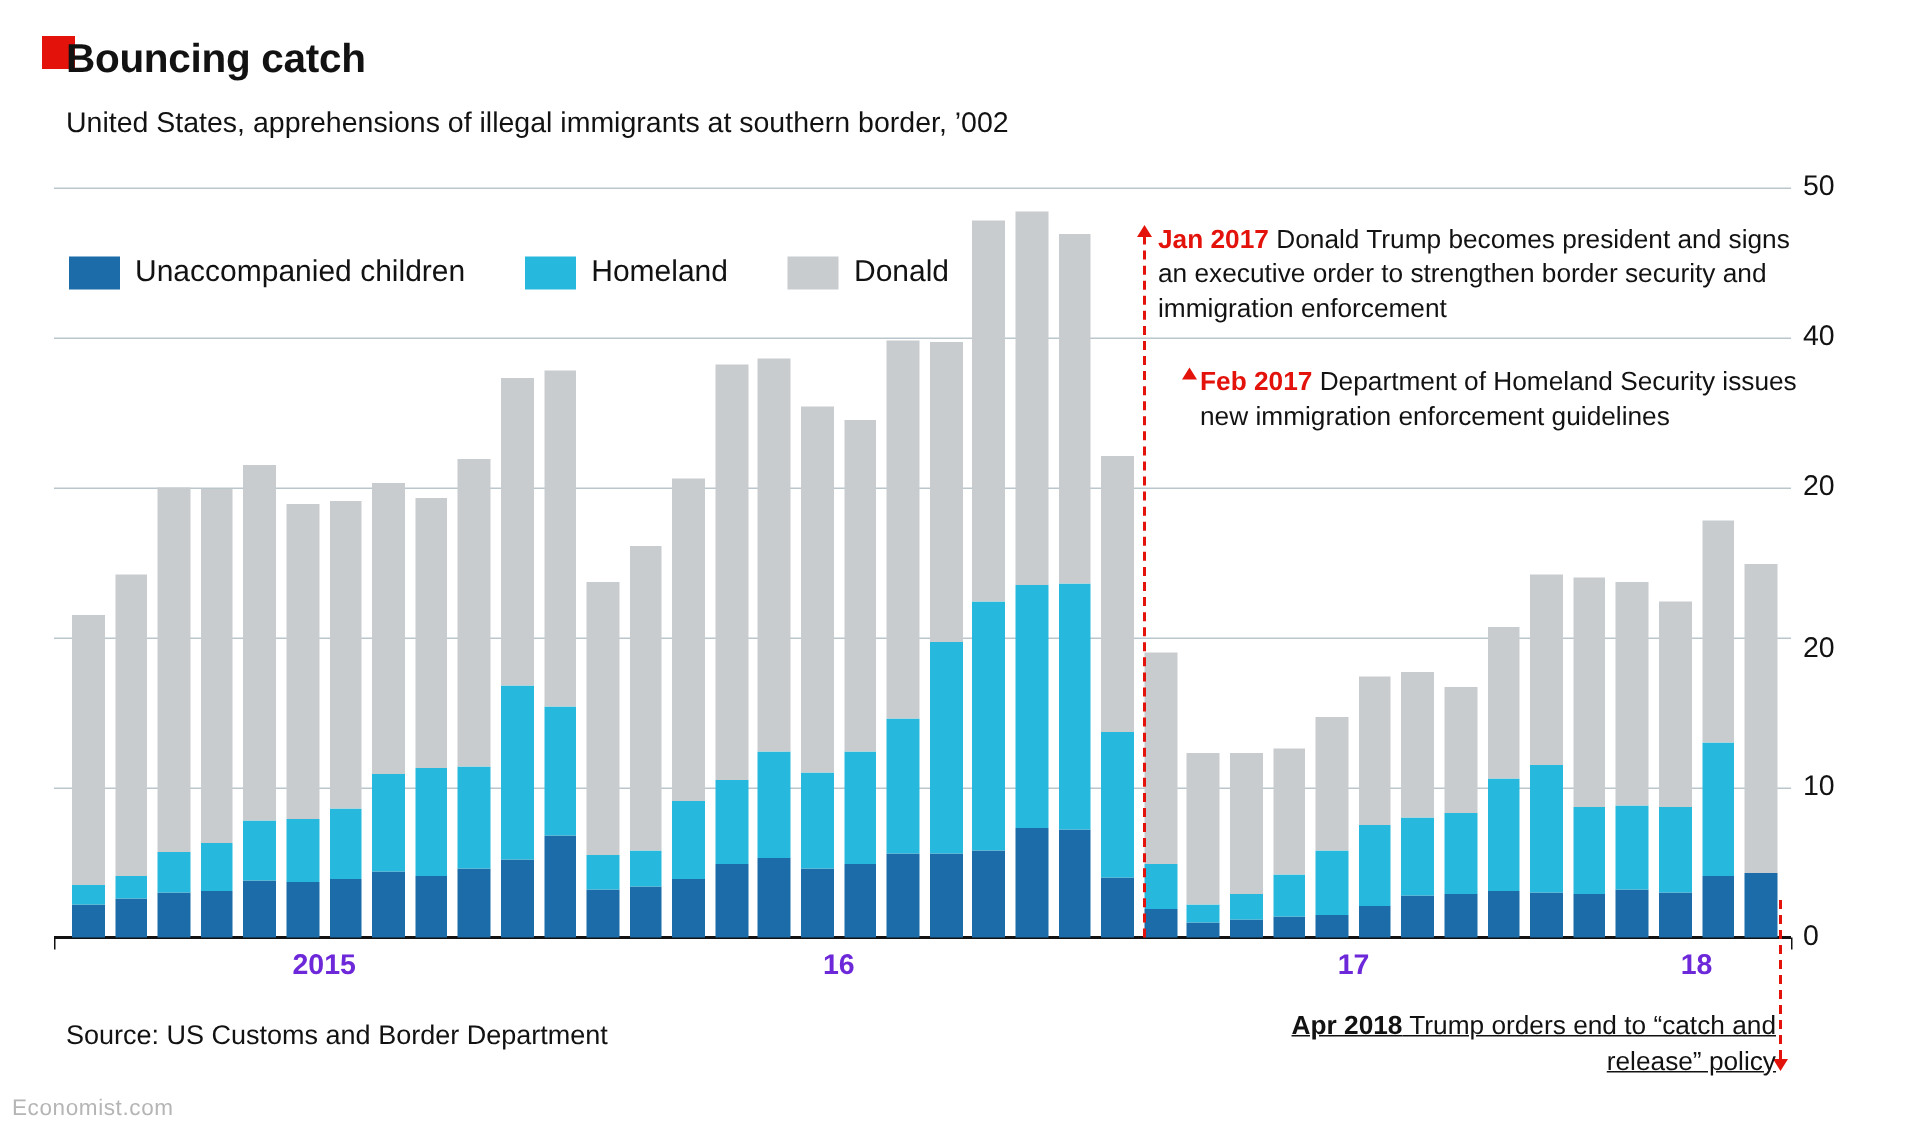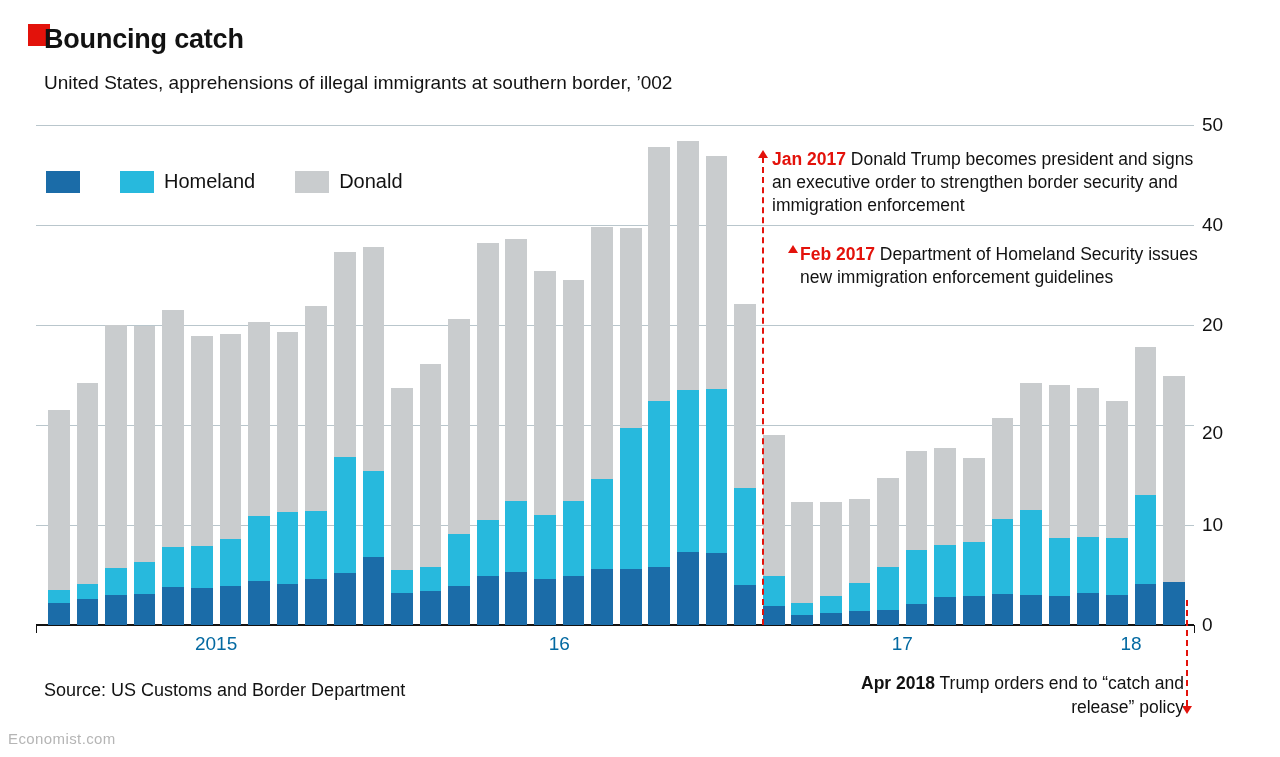--- a/index.html
+++ b/index.html
@@ -88,22 +88,23 @@
     width: 100%;
   }
   .seg-children { background: #1b6ca8; }
   .seg-families { background: #27b9dd; }
   .seg-other    { background: #c9ccce; }
 
   .xtick {
     position: absolute;
     top: 8px;
     font-size: 19px;
-    color: #0369a1;
+    color: #6d28d9;
     transform: translateX(-50%);
+    font-weight: bold;
   }
   .xaxis {
     position: absolute;
     left: 36px;
     top: 625px;
     width: 1158px;
     height: 40px;
   }
   .tickmark {
     position: absolute;
@@ -179,20 +180,21 @@
     letter-spacing: 0.4px;
   }
   .apr-note {
     position: absolute;
     right: 96px;
     top: 672px;
     width: 330px;
     text-align: right;
     font-size: 17.5px;
     line-height: 1.35;
+    text-decoration: underline;
   }
 </style>
 </head>
 <body>
 
 <div class="red-tab"></div>
 <div class="title">Bouncing catch</div>
 <div class="subtitle">United States, apprehensions of illegal immigrants at southern border, ’002</div>
 
 <div class="plot">
@@ -421,20 +423,21 @@
     <div class="xtick" style="left: 523.236px;">16</div>
     <div class="xtick" style="left: 866.347px;">17</div>
     <div class="xtick" style="left: 1095.09px;">18</div>
     <div class="tickmark" style="left: 0px;"></div>
     <div class="tickmark" style="left: 1158px;"></div>
   </div>
 
 <div class="legend">
   <div class="legend-item">
     <span class="swatch seg-children"></span>
+    <span>Unaccompanied children</span>
   </div>
   <div class="legend-item">
     <span class="swatch seg-families"></span>
     <span>Homeland</span>
   </div>
   <div class="legend-item">
     <span class="swatch seg-other"></span>
     <span>Donald</span>
   </div>
 </div>

